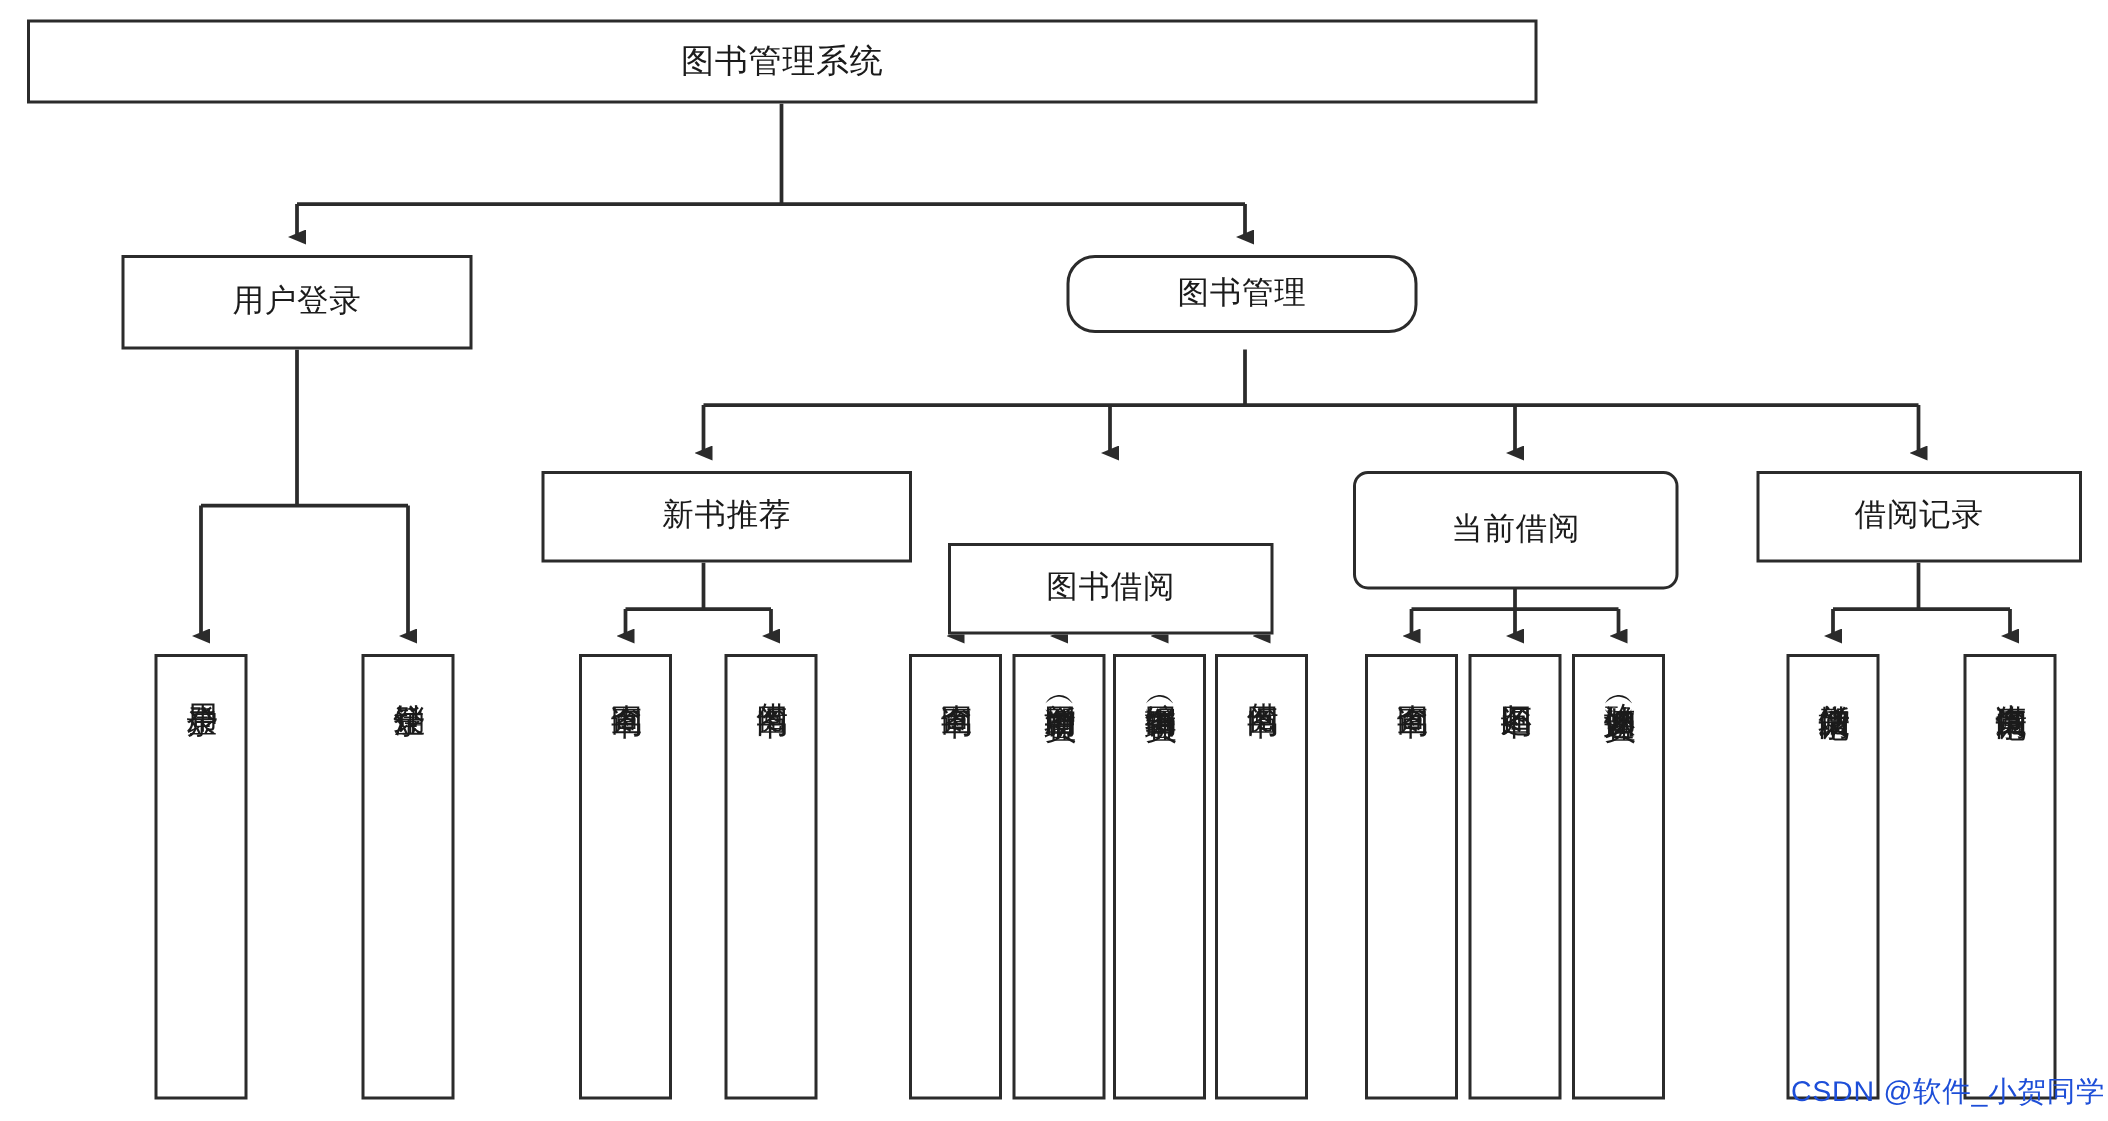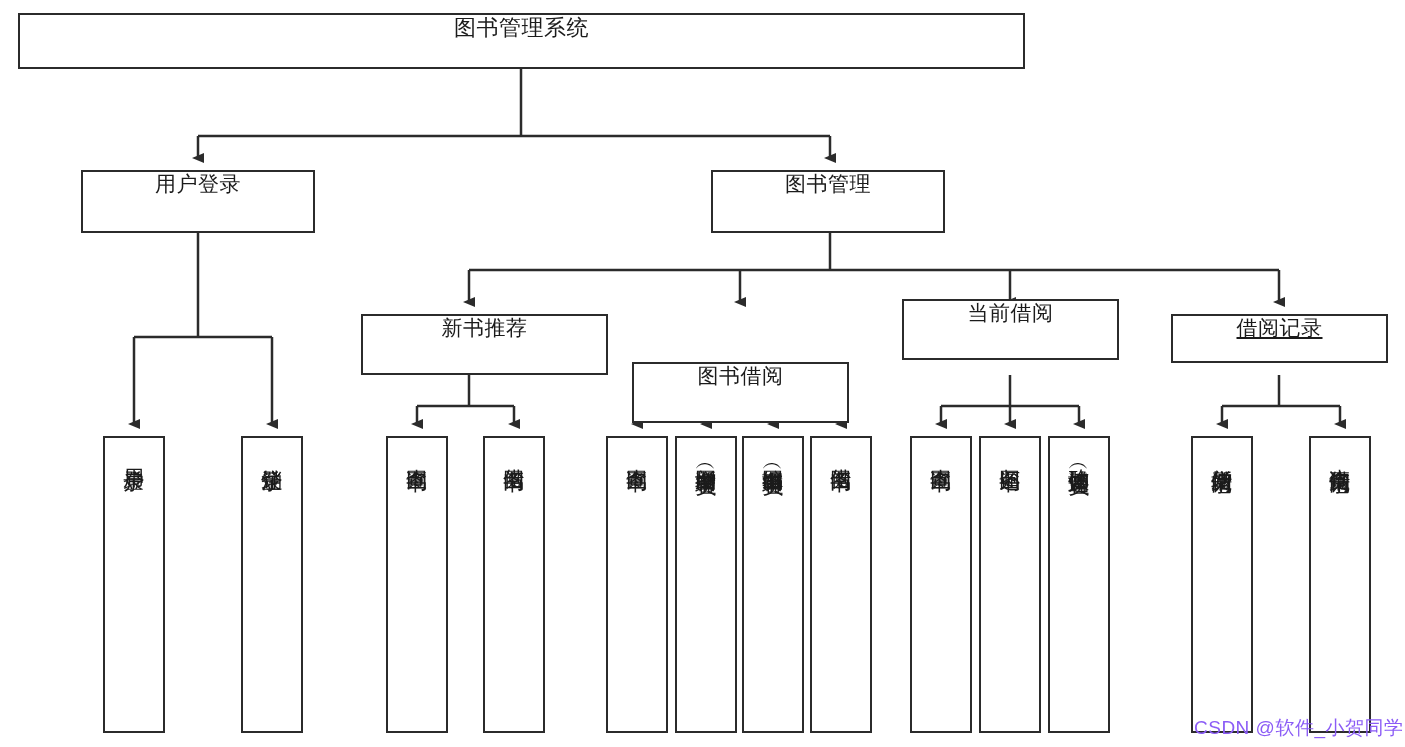--- a/index.html
+++ b/index.html
@@ -24,20 +24,21 @@
     width: 1405px;
     height: 747px;
     pointer-events: none;
   }
   .node {
     position: absolute;
     box-sizing: border-box;
     border: 2px solid #2b2b2b;
     background: #ffffff;
     display: flex;
+    align-items: center;
     justify-content: center;
     color: #1b1b1b;
   }
   .node .label {
     display: block;
     text-align: center;
     line-height: 1.18;
     letter-spacing: 0.5px;
   }
   .node.horiz .label {
@@ -54,21 +55,21 @@
   .node.vert .label {
     writing-mode: vertical-rl;
     text-orientation: upright;
     font-size: 21px;
     line-height: 1.22;
     letter-spacing: 1px;
     white-space: nowrap;
   }
   .watermark {
     position: absolute;
-    color: #8b5cf6;
+    color: #1d4ed8;
     font-size: 19px;
     letter-spacing: 0.5px;
     white-space: nowrap;
     user-select: none;
   }
 </style>
 </head>
 <body>
 
 <div id="canvas">
@@ -123,34 +124,34 @@
     </g>
   </svg>
 
   <div class="node root horiz" style="left:18px; top:13px; width:1007px; height:56px;">
     <span class="label">图书管理系统</span>
   </div>
 
   <div class="node horiz" style="left:81px; top:170px; width:234px; height:63px;">
     <span class="label">用户登录</span>
   </div>
-  <div class="node horiz" style="left:711px; top:170px; width:234px; height:63px;">
+  <div class="node horiz" style="left:711px; top:170px; width:234px; height:52px;border-radius:19px;">
     <span class="label">图书管理</span>
   </div>
 
   <div class="node horiz" style="left:361px; top:314px; width:247px; height:61px;">
     <span class="label">新书推荐</span>
   </div>
   <div class="node horiz" style="left:632px; top:314px; width:217px; height:61px;margin-top:48px;">
     <span class="label">图书借阅</span>
   </div>
-  <div class="node horiz" style="left:902px; top:299px; width:217px; height:61px;">
+  <div class="node horiz" style="left:902px; top:314px; width:217px; height:79px;border-radius:10px;">
     <span class="label">当前借阅</span>
   </div>
-  <div class="node horiz" style="left:1171px; top:314px; width:217px; height:49px;text-decoration:underline;">
+  <div class="node horiz" style="left:1171px; top:314px; width:217px; height:61px;">
     <span class="label">借阅记录</span>
   </div>
 
   <div class="node vert" style="left:103px; top:436px; width:62px; height:297px;">
     <span class="label">用户登录</span>
   </div>
   <div class="node vert" style="left:241px; top:436px; width:62px; height:297px;">
     <span class="label">注销登录</span>
   </div>
 

